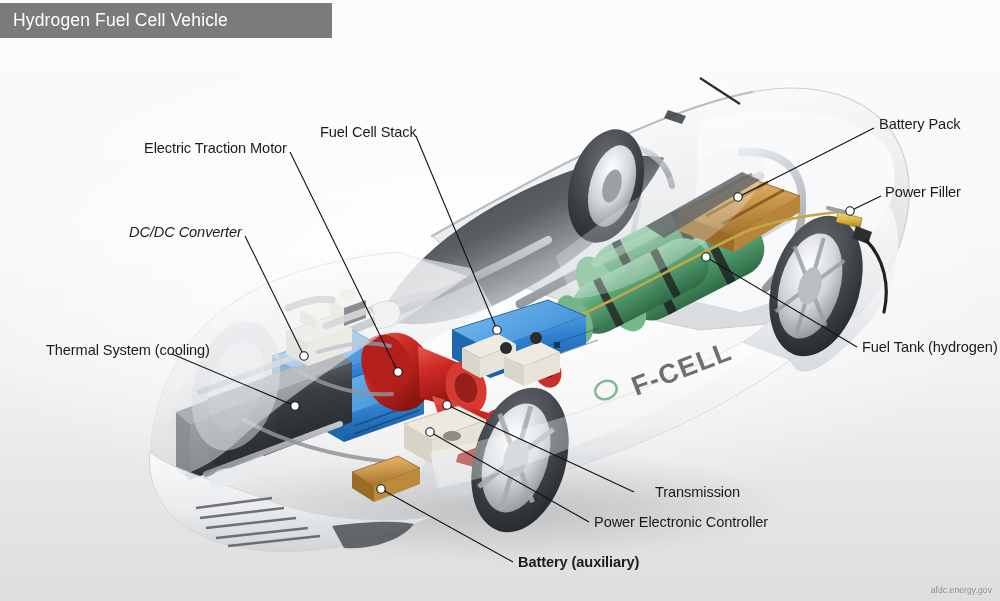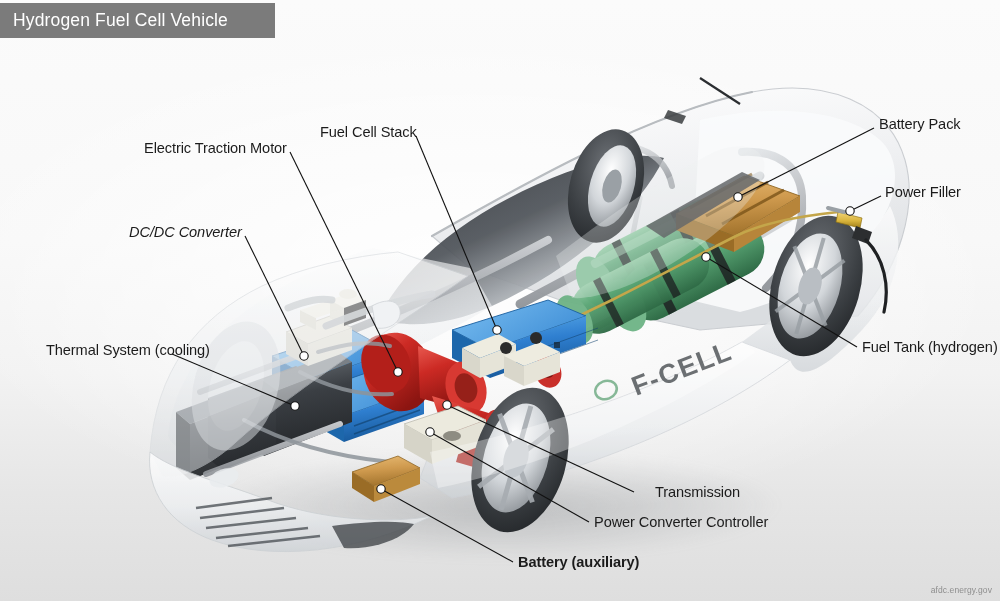--- a/index.html
+++ b/index.html
@@ -33,21 +33,21 @@
     width: 760px; height: 150px;
     background: radial-gradient(ellipse 50% 50% at 50% 50%, rgba(90,95,100,0.30) 0%, rgba(120,125,130,0.14) 48%, rgba(0,0,0,0) 74%);
     filter: blur(5px);
     pointer-events: none;
   }
 
   
   #title-bar {
     position: absolute;
     left: 0; top: 3px;
-    width: 275px; height: 35px;
+    width: 332px; height: 35px;
     background: #7b7b7b;
     display: flex;
     align-items: center;
     z-index: 40;
   }
   #title-bar .title-text {
     color: #ffffff;
     font-size: 17.5px;
     letter-spacing: 0.15px;
     padding-left: 13px;
@@ -473,19 +473,19 @@
 
   <div id="labels-layer">
       <div class="lbl" style="left: 144px; top: 140px;">Electric Traction Motor</div>
       <div class="lbl" style="left: 320px; top: 124px;">Fuel Cell Stack</div>
       <div class="lbl" style="left: 129px; top: 224px; font-style: italic;">DC/DC Converter</div>
       <div class="lbl" style="left: 22px; top: 342px; margin-left: 24px;">Thermal System (cooling)</div>
       <div class="lbl" style="left: 879px; top: 116px;">Battery Pack</div>
       <div class="lbl" style="left: 885px; top: 184px;">Power Filler</div>
       <div class="lbl" style="left: 862px; top: 339px;">Fuel Tank (hydrogen)</div>
       <div class="lbl" style="left: 639px; top: 484px; margin-left: 16px;">Transmission</div>
-      <div class="lbl" style="left: 594px; top: 514px;">Power Converter Controller</div>
+      <div class="lbl" style="left: 594px; top: 514px;">Power Electronic Controller</div>
       <div class="lbl" style="left: 518px; top: 554px; font-weight: bold;">Battery (auxiliary)</div>
     </div>
 
   <div class="credit">afdc.energy.gov</div>
 
 </div>
 
 </body></html>

